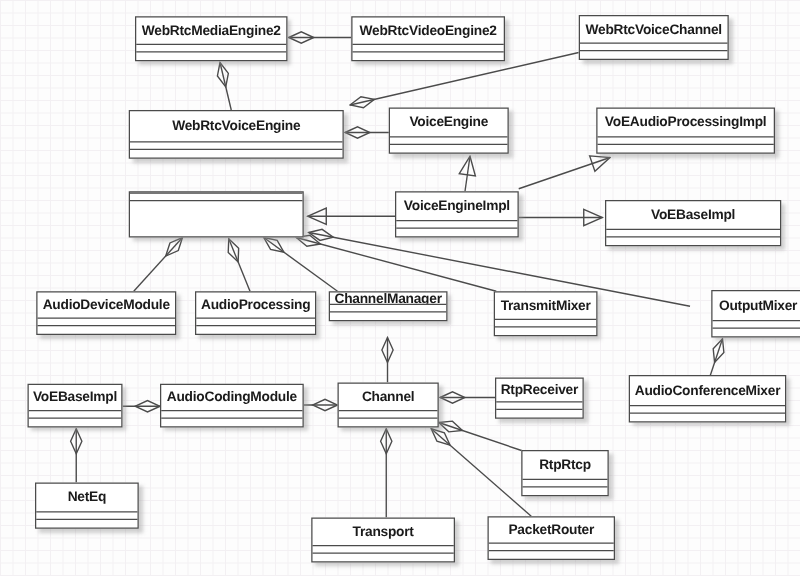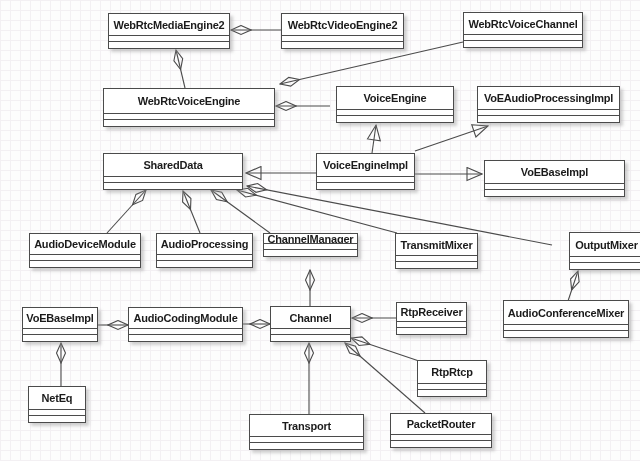--- a/index.html
+++ b/index.html
@@ -76,32 +76,31 @@
 <div class="cls" style="left:463px;top:12px;width:120px;height:36px">
   <div class="cls-title">WebRtcVoiceChannel</div>
   <div class="cls-attrs"></div>
   <div class="cls-ops"></div>
 </div>
 <div class="cls" style="left:103px;top:88px;width:172px;height:39px">
   <div class="cls-title">WebRtcVoiceEngine</div>
   <div class="cls-attrs"></div>
   <div class="cls-ops"></div>
 </div>
-<div class="cls" style="left:336px;top:86px;width:118px;height:37px">
+<div class="cls" style="left:311px;top:86px;width:96px;height:37px">
   <div class="cls-title">VoiceEngine</div>
   <div class="cls-attrs"></div>
   <div class="cls-ops"></div>
 </div>
 <div class="cls" style="left:477px;top:86px;width:143px;height:37px">
   <div class="cls-title">VoEAudioProcessingImpl</div>
   <div class="cls-attrs"></div>
   <div class="cls-ops"></div>
 </div>
 <div class="cls" style="left:103px;top:153px;width:140px;height:37px">
-  <div class="cls-title">SharedData</div>
   <div class="cls-attrs"></div>
   <div class="cls-ops"></div>
 </div>
 <div class="cls" style="left:316px;top:153px;width:99px;height:37px">
   <div class="cls-title">VoiceEngineImpl</div>
   <div class="cls-attrs"></div>
   <div class="cls-ops"></div>
 </div>
 <div class="cls" style="left:484px;top:160px;width:141px;height:37px">
   <div class="cls-title">VoEBaseImpl</div>
@@ -151,21 +150,21 @@
 <div class="cls" style="left:396px;top:302px;width:71px;height:33px">
   <div class="cls-title">RtpReceiver</div>
   <div class="cls-attrs"></div>
   <div class="cls-ops"></div>
 </div>
 <div class="cls" style="left:503px;top:300px;width:126px;height:38px">
   <div class="cls-title">AudioConferenceMixer</div>
   <div class="cls-attrs"></div>
   <div class="cls-ops"></div>
 </div>
-<div class="cls" style="left:28px;top:386px;width:58px;height:37px">
+<div class="cls" style="left:28px;top:386px;width:83px;height:37px">
   <div class="cls-title">NetEq</div>
   <div class="cls-attrs"></div>
   <div class="cls-ops"></div>
 </div>
 <div class="cls" style="left:417px;top:360px;width:70px;height:37px">
   <div class="cls-title">RtpRtcp</div>
   <div class="cls-attrs"></div>
   <div class="cls-ops"></div>
 </div>
 <div class="cls" style="left:249px;top:414px;width:115px;height:36px">

